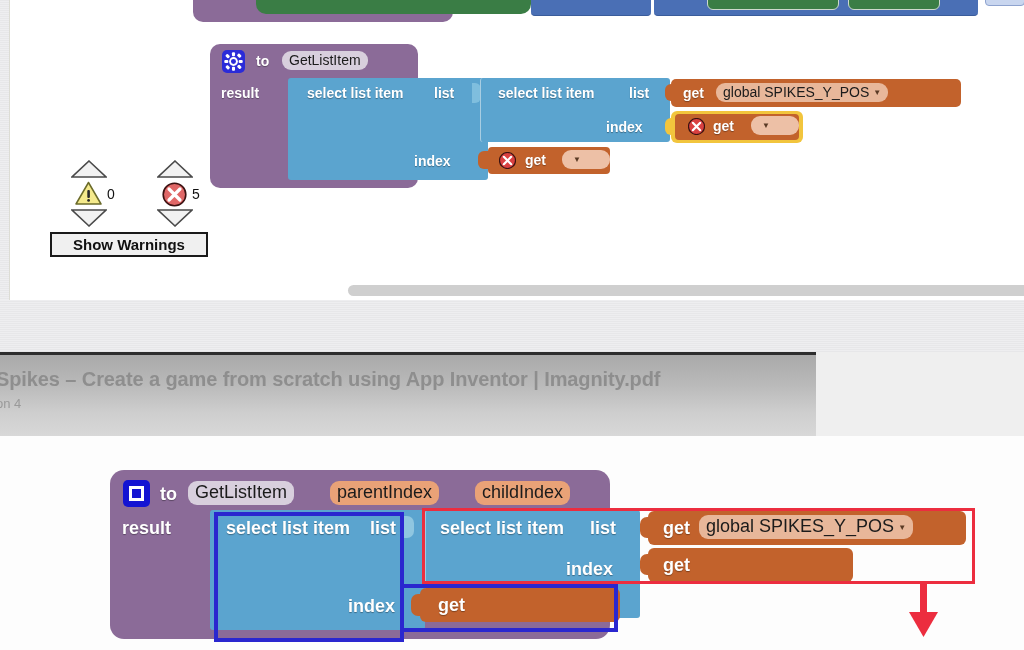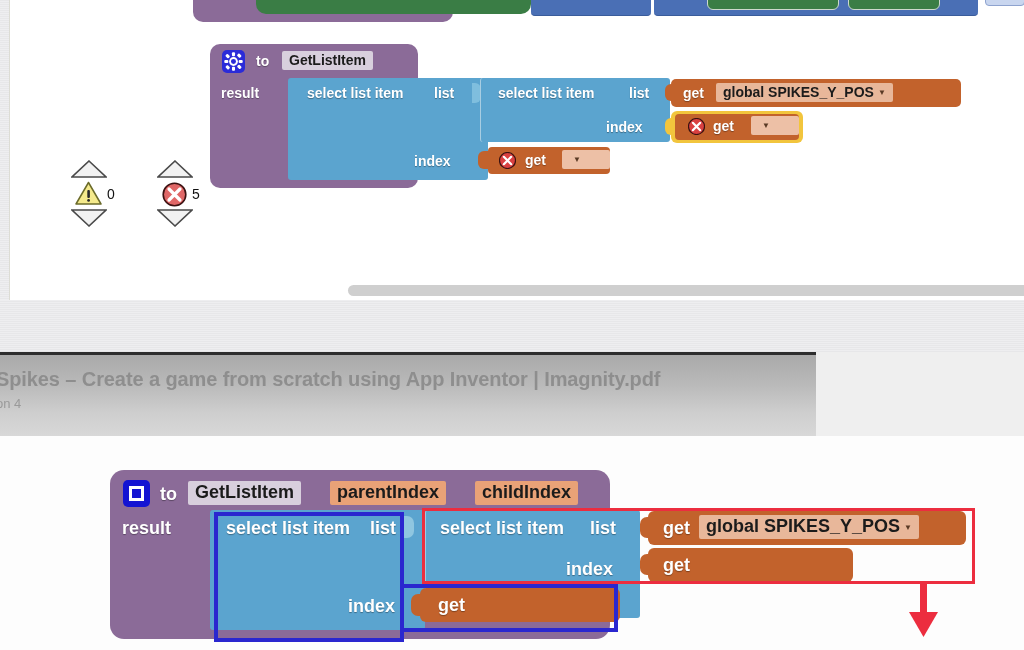--- a/index.html
+++ b/index.html
@@ -14,22 +14,22 @@
   .purple{background:#8b6b98;}
   .lblue{background:#5ba4cf;}
   .orange{background:#c2622c;}
   .green{background:#3a7d45;}
   .dblue{background:#4a6fb5;}
 
   .wtxt{color:#ffffff;font-weight:bold;text-shadow:0 1px 1px rgba(0,0,0,.35);}
 
   
   .pill{
-    display:inline-block;background:#d8cfdd;border-radius:2px;
-    color:#1b1b1b;font-weight:bold;padding:1px 7px 2px 7px;
+    display:inline-block;background:#d8cfdd;border-radius:9px;
+    color:#1b1b1b;font-weight:normal;padding:1px 7px 2px 7px;
     line-height:1.15;
   }
   .pill.orangepill{background:#e9a277;}
   .pill.lightpill{background:#e8b79a;}
   .pill.emptypill{background:#edc0a6;min-width:34px;}
 
   .caret{display:inline-block;margin-left:4px;color:#5a3a25;font-size:8px;vertical-align:2px;}
 
   
   #top-pane{position:absolute;left:0;top:0;width:1024px;height:317px;overflow:hidden;
@@ -190,20 +190,23 @@
         <circle cx="12.5" cy="12.5" r="11.3" fill="#e06767" stroke="#3a1111" stroke-width="1.6"></circle>
         <path d="M7 7 L18 18 M18 7 L7 18" stroke="#ffffff" stroke-width="3.2" stroke-linecap="round"></path>
       </svg>
       <span class="cnt" style="left:142px;top:26px;">5</span>
       <div class="tri-wrap" style="left:107px;top:49px;">
         <svg width="36" height="18">
               <polygon points="18,17 1,1 35,1" fill="#f2f2f2" stroke="#4a4a4a" stroke-width="1.6"></polygon>
             </svg>
       </div>
 
+      <div id="show-warnings">
+        <span>Show Warnings</span>
+      </div>
     </div>
 
   </div>
   </div>
 
   <div id="hscroll-track">
     <div id="hscroll-thumb"></div>
   </div>
 </div>
 

